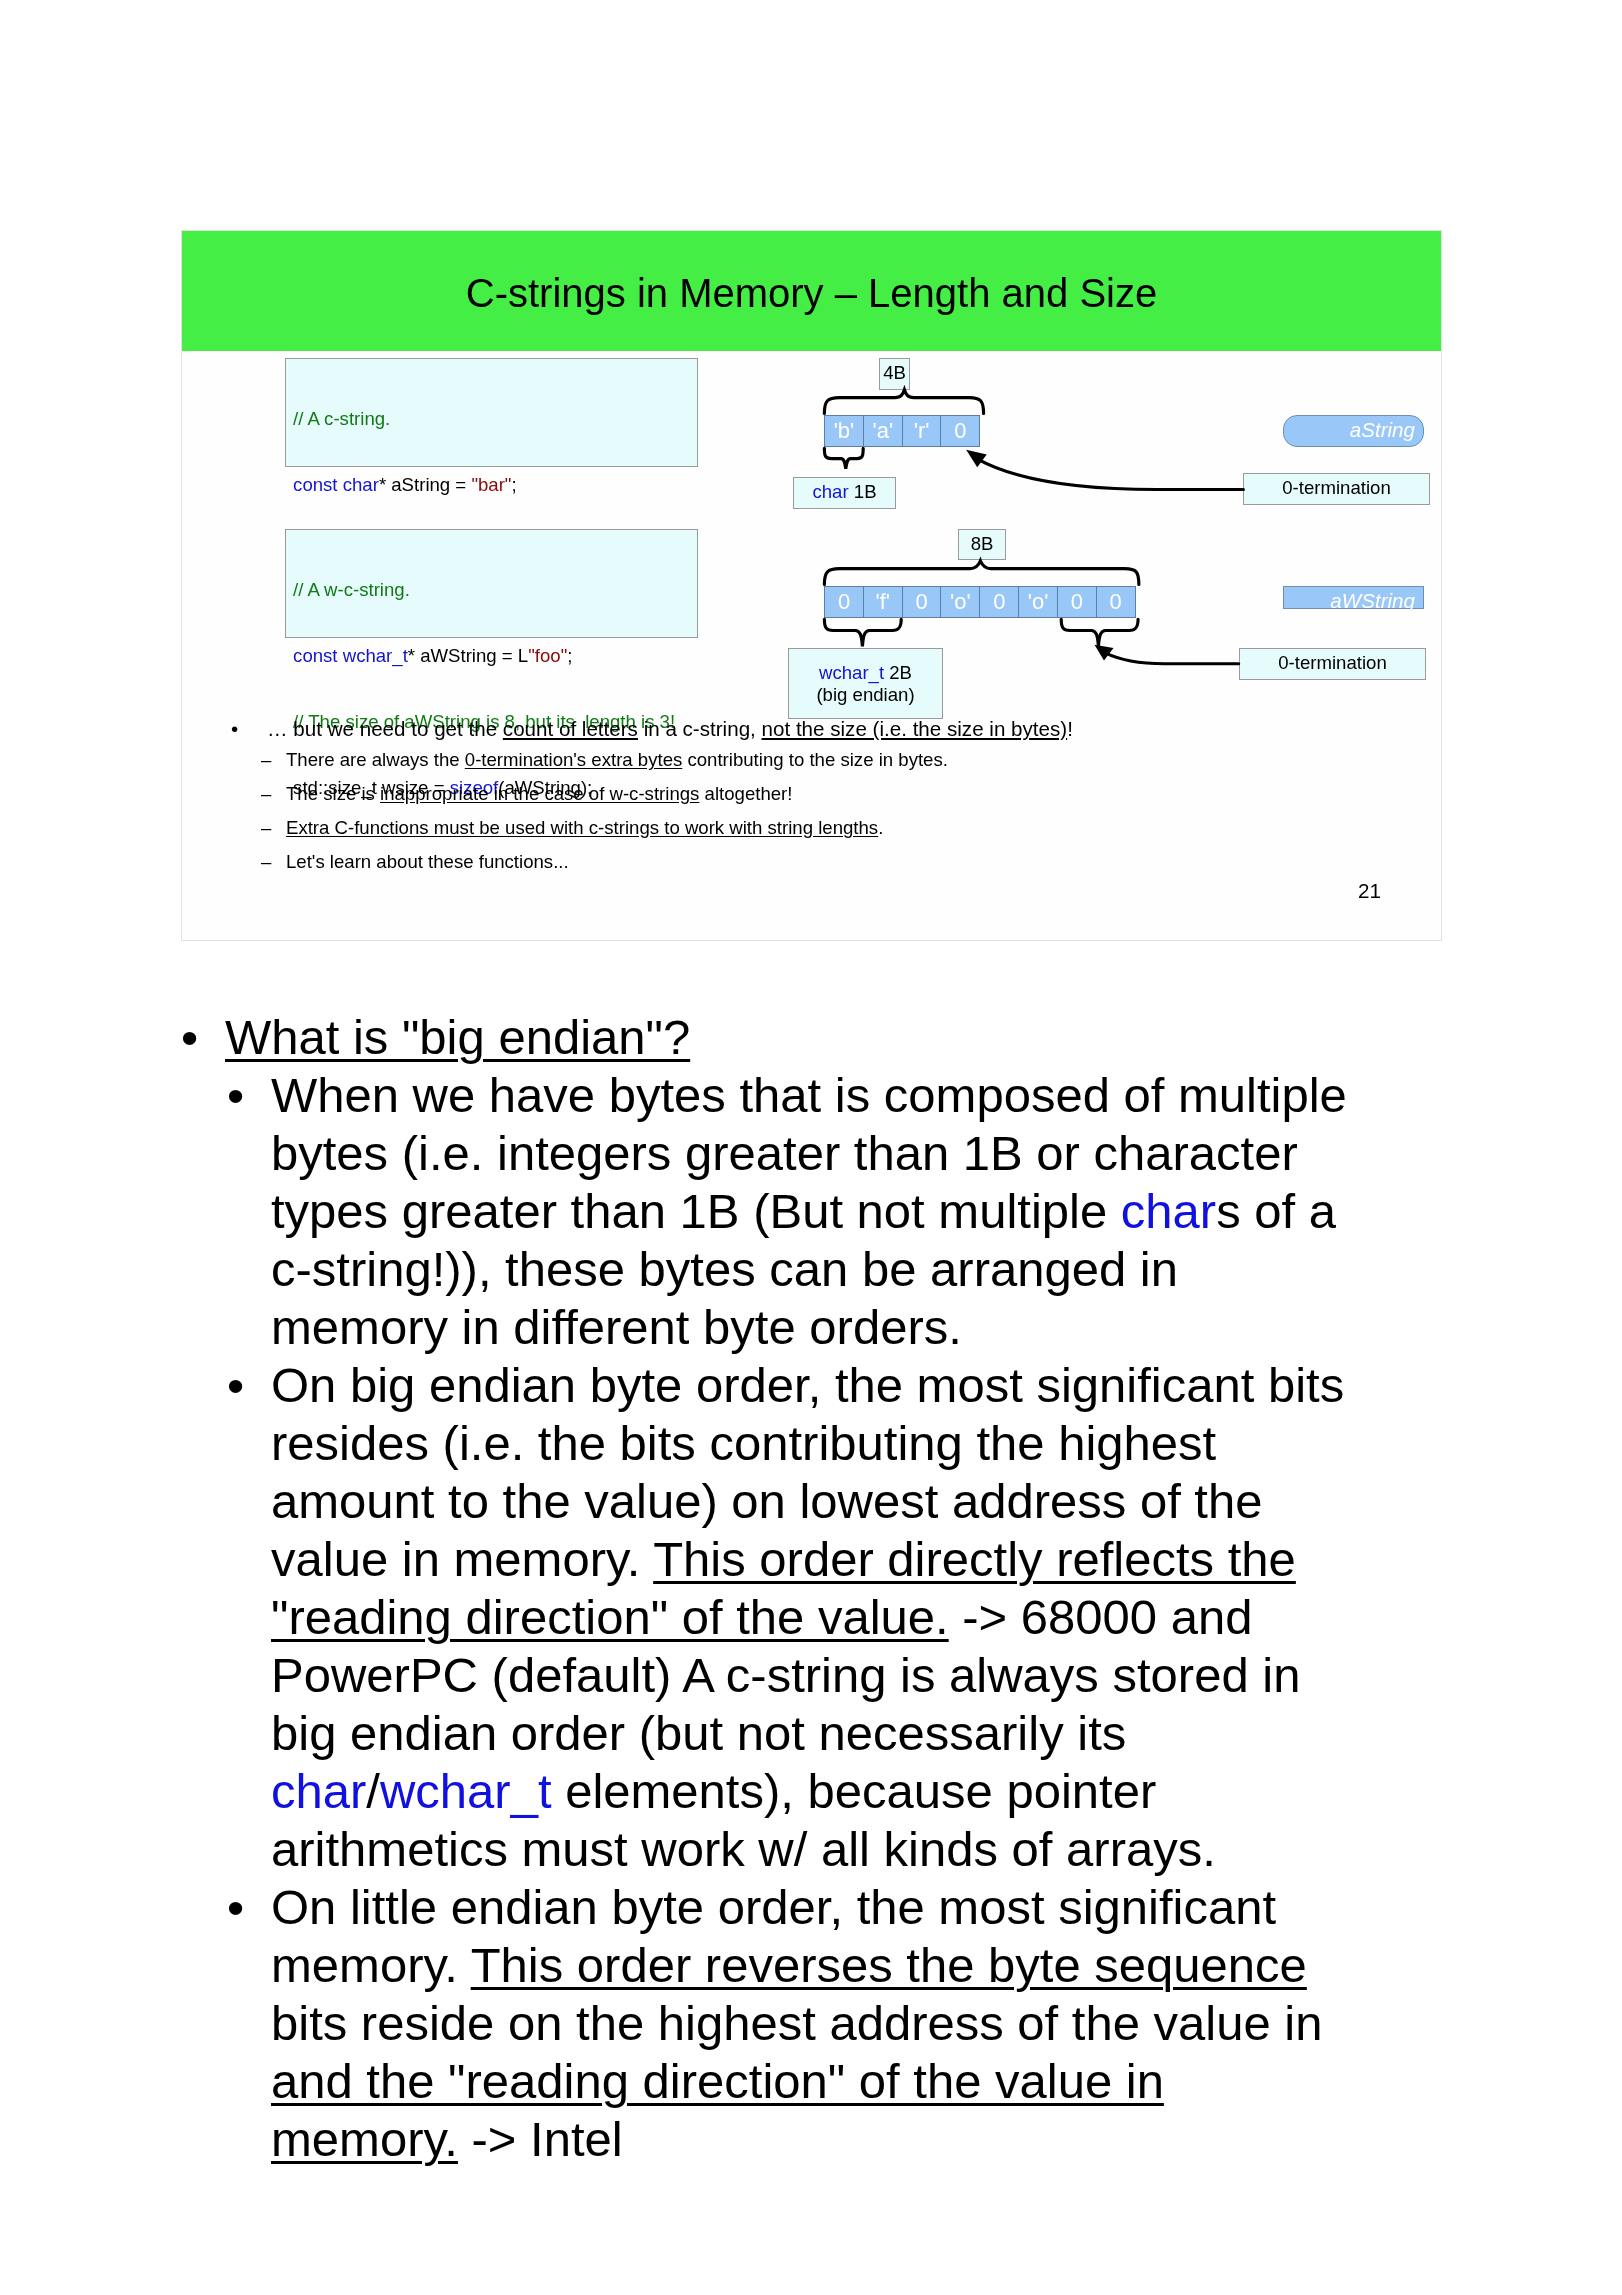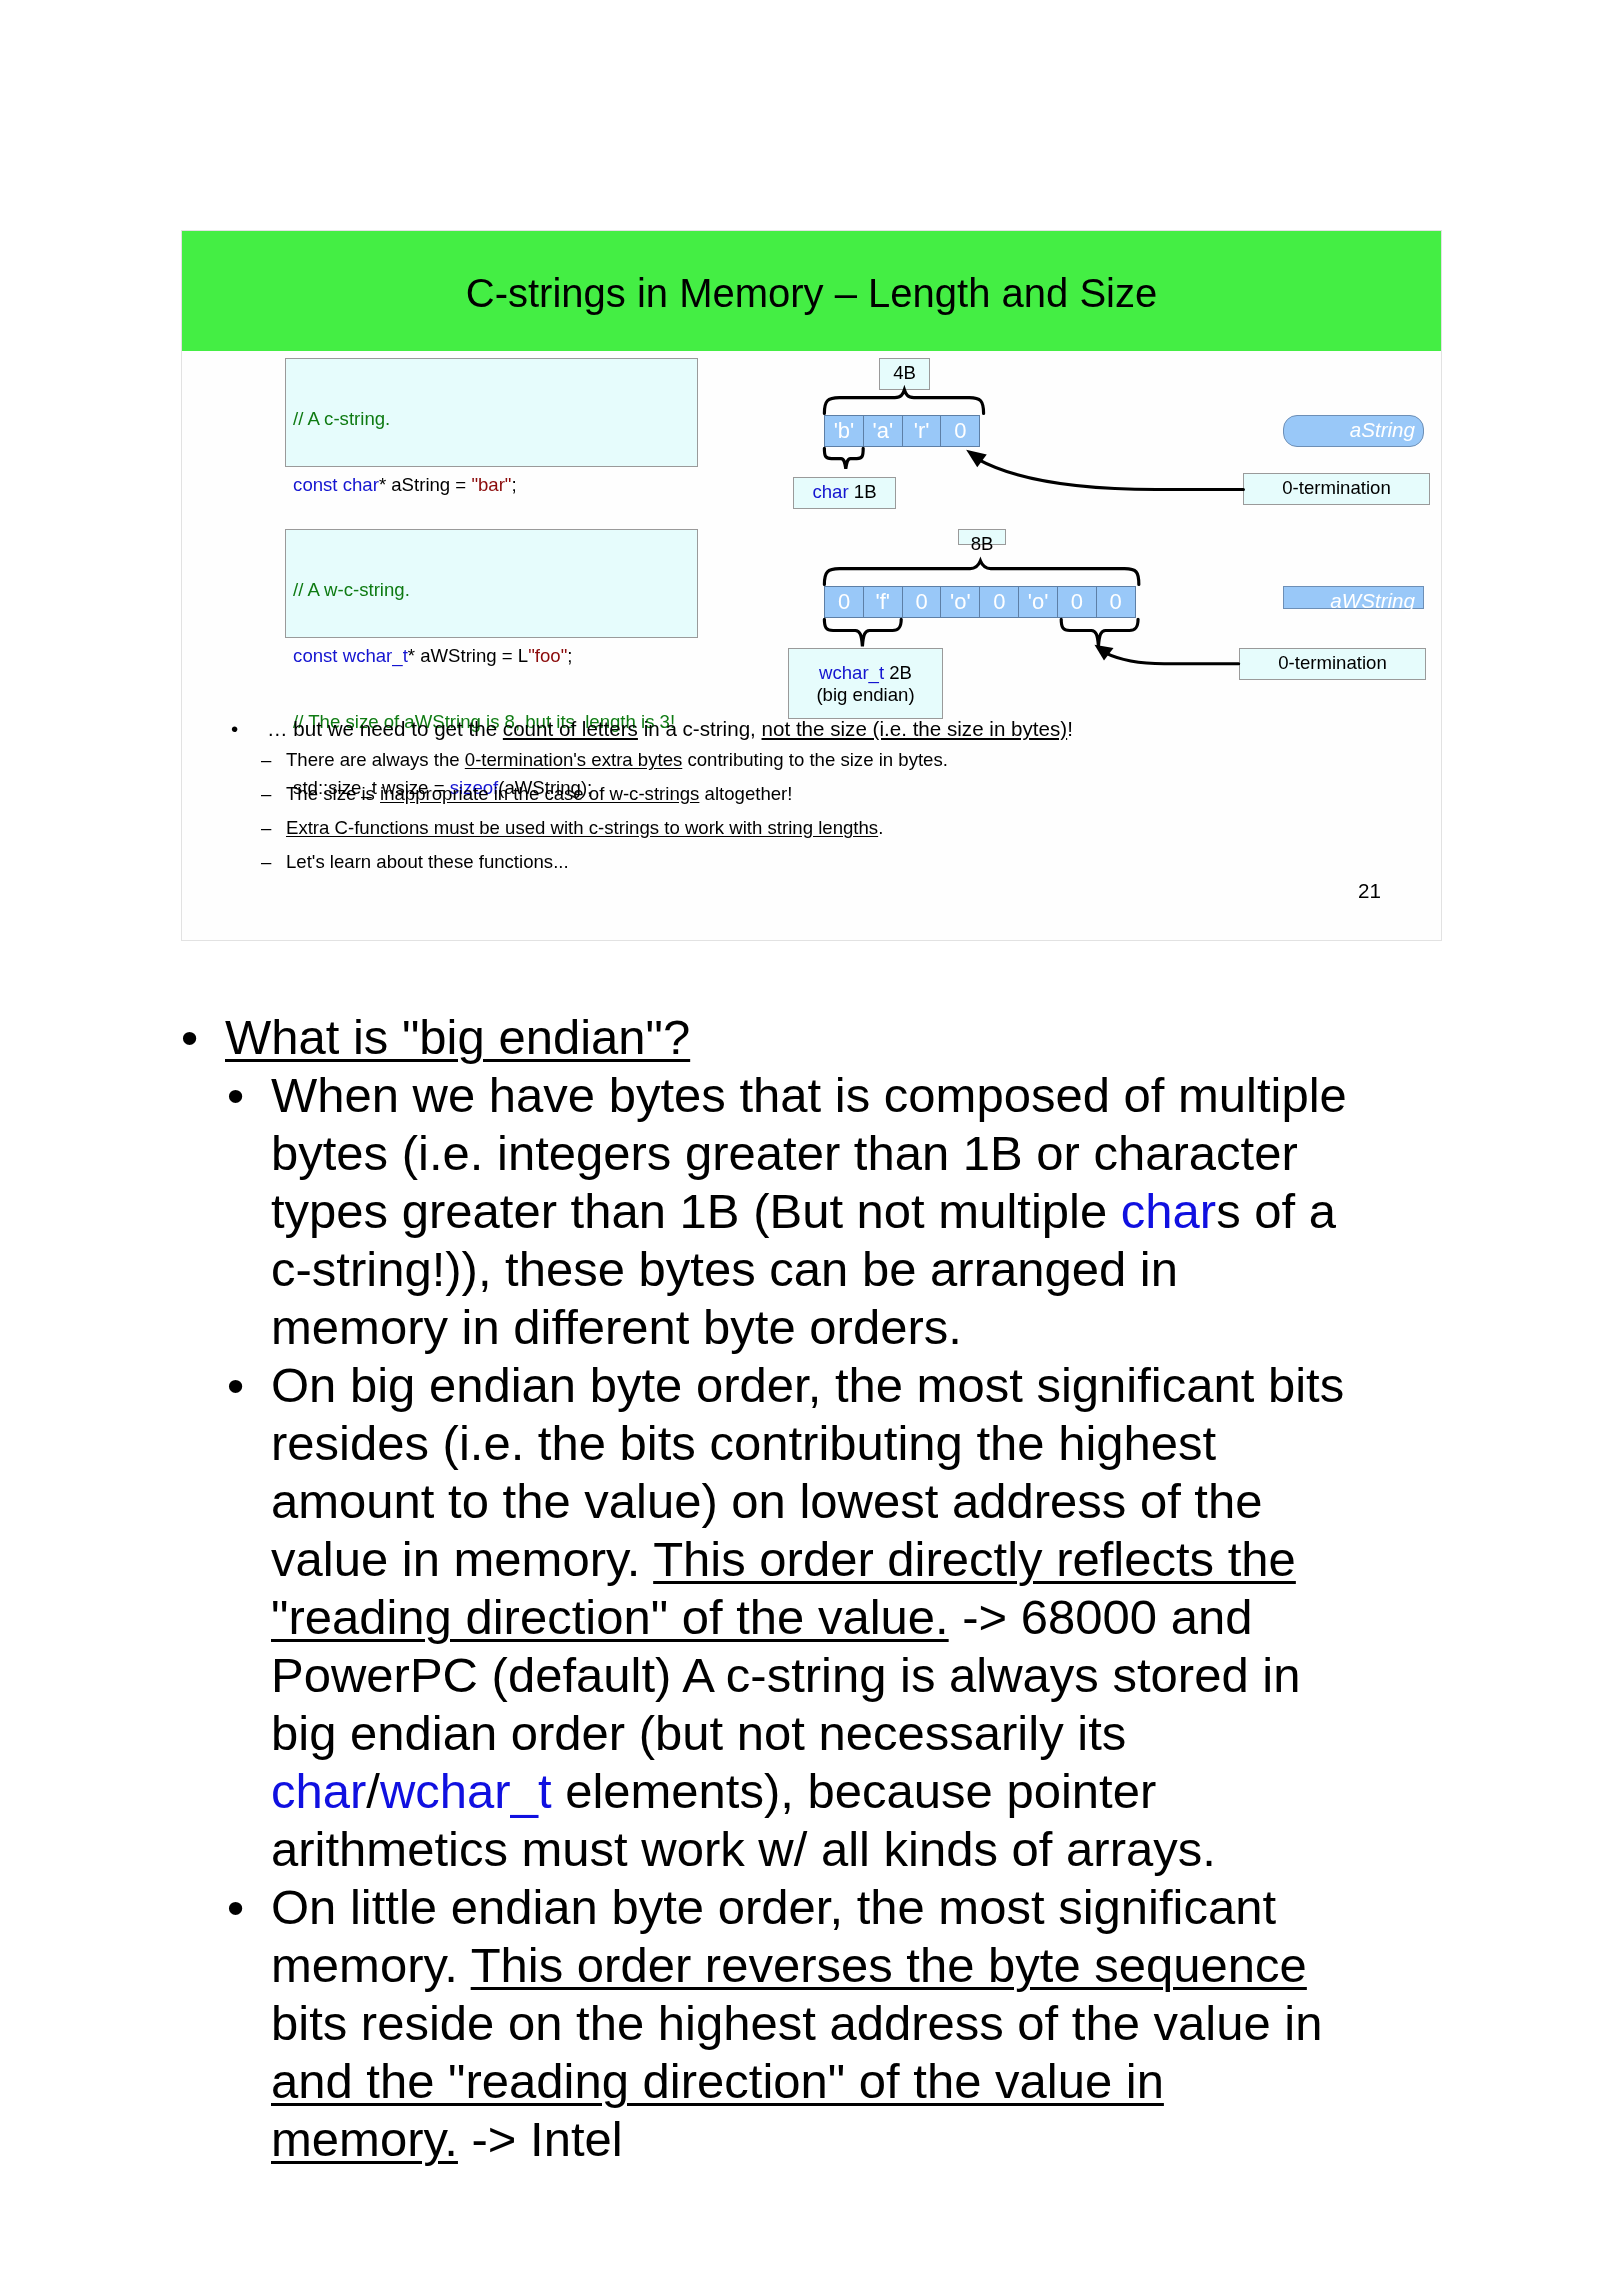--- a/index.html
+++ b/index.html
@@ -66,36 +66,36 @@
     <div><span class="c-plain">std::size_t size = </span><span class="c-key">sizeof</span><span class="c-plain">(aString);</span></div>
   </div>
 
   <div class="code-box" style="left:103px; top:298px; width:413px; height:109px;">
     <div><span class="c-comment">// A w-c-string.</span></div>
     <div><span class="c-key">const wchar_t</span><span class="c-plain">* aWString = L</span><span class="c-str">"foo"</span><span class="c-plain">;</span></div>
     <div><span class="c-comment">// The size of aWString is 8, but its  length is 3!</span></div>
     <div><span class="c-plain">std::size_t wsize = </span><span class="c-key">sizeof</span><span class="c-plain">(aWString);</span></div>
   </div>
 
-  <div class="label-box" style="left:697px; top:127px; width:51px; height:32px; line-height:28.5px;">
+  <div class="label-box" style="left:697px; top:127px; width:31px; height:32px; line-height:28.5px;">
     <span>4B</span>
   </div>
   <div class="cells" style="left:642px; top:184px;">
     <div class="cell">'b'</div>
     <div class="cell">'a'</div>
     <div class="cell">'r'</div>
     <div class="cell">0</div>
   </div>
   <div class="label-box" style="left:611px; top:246px; width:103px; height:32px; line-height:28.5px;">
     <span class="blue">char</span><span> 1B</span>
   </div>
   <div class="var-box" style="left:1101px; top:184px; width:141px; height:32px;border-radius:14px;">aString</div>
   <div class="label-box" style="left:1061px; top:242px; width:187px; height:32px; line-height:28.5px;">0-termination</div>
 
-  <div class="label-box" style="left:776px; top:298px; width:48px; height:16px; line-height:28.5px;">
+  <div class="label-box" style="left:776px; top:298px; width:48px; height:31px; line-height:28.5px;">
     <span>8B</span>
   </div>
   <div class="cells" style="left:642px; top:355px;">
     <div class="cell">0</div>
     <div class="cell">'f'</div>
     <div class="cell">0</div>
     <div class="cell">'o'</div>
     <div class="cell">0</div>
     <div class="cell">'o'</div>
     <div class="cell">0</div>

